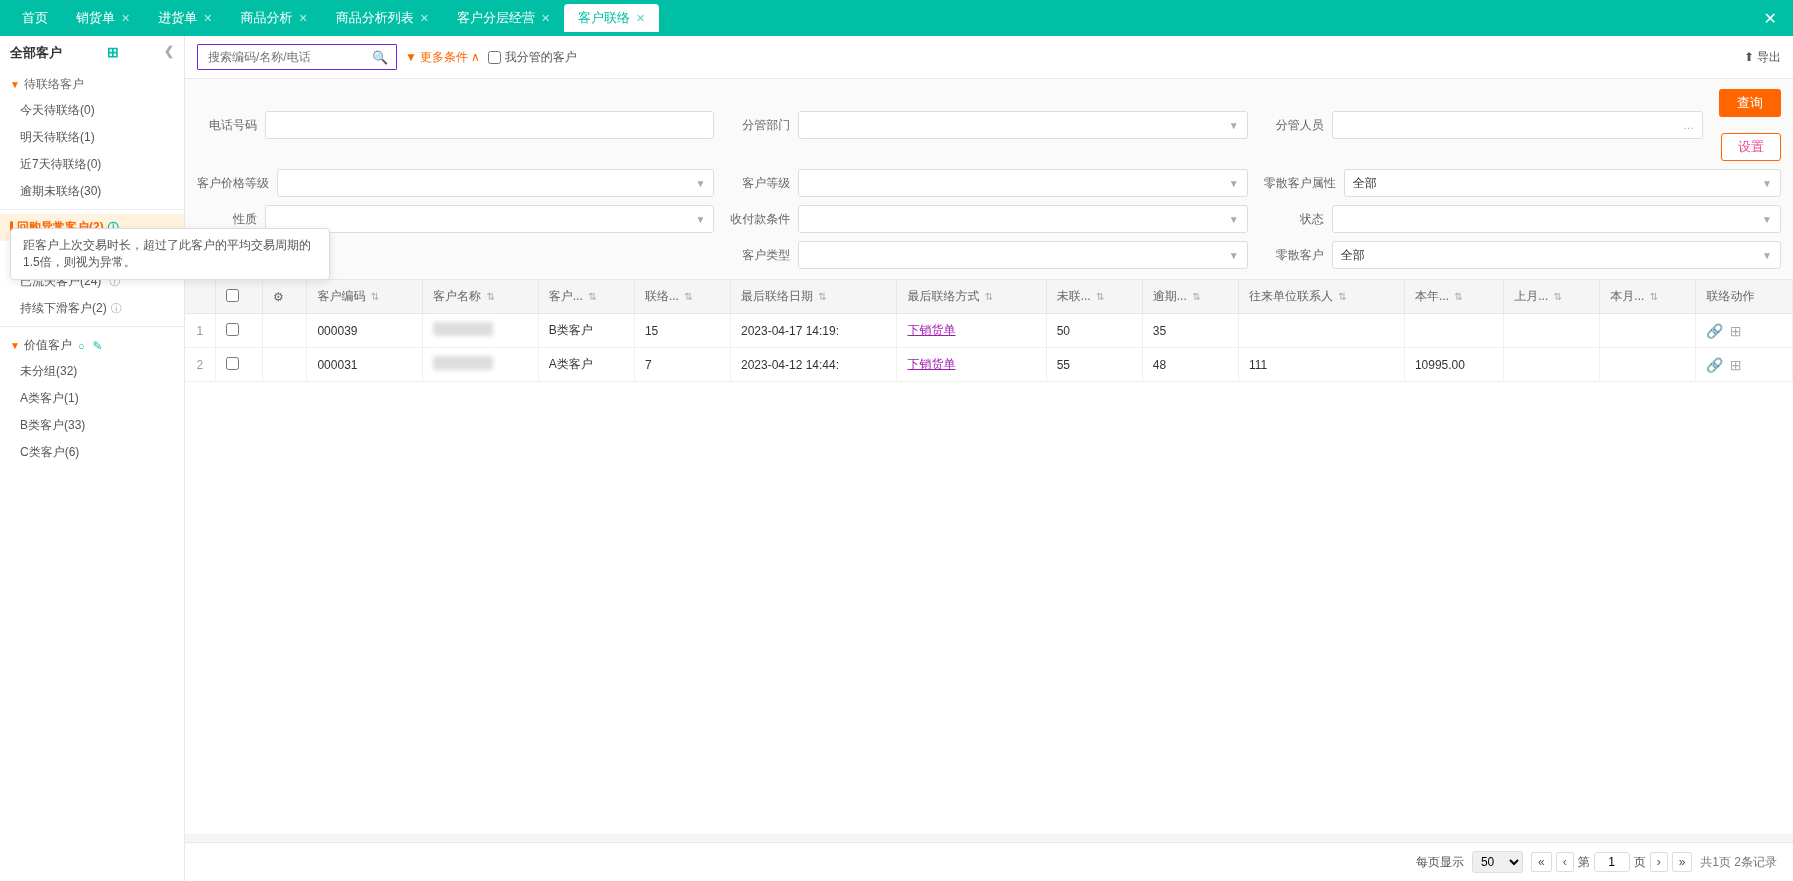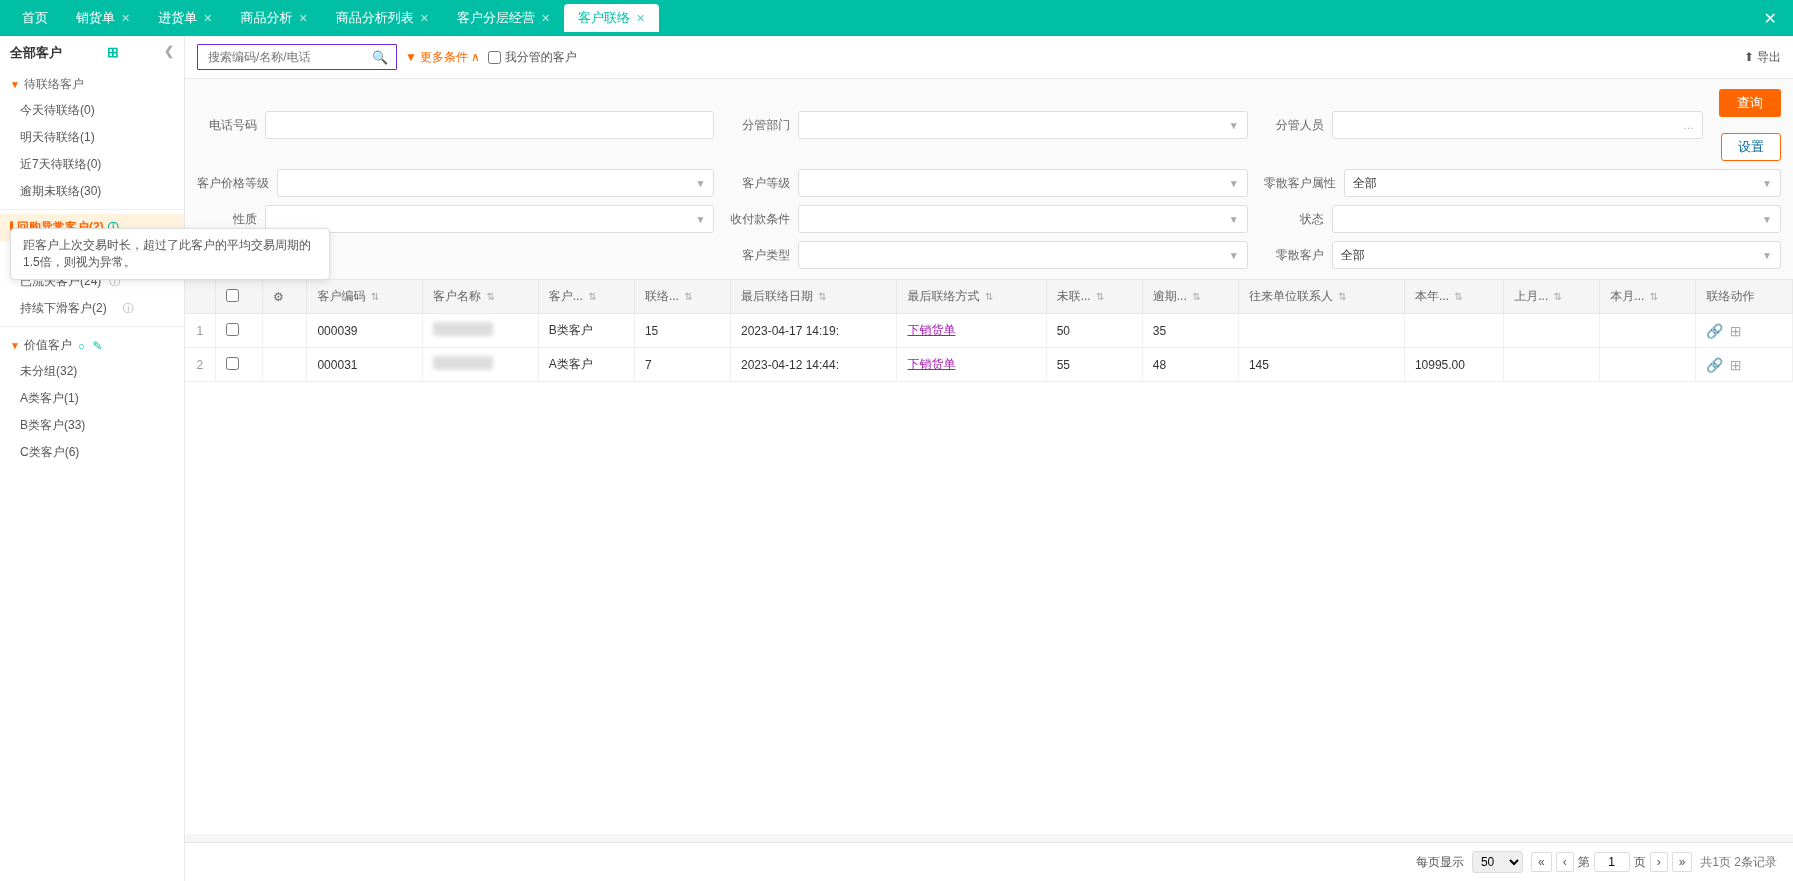--- a/index.html
+++ b/index.html
@@ -265,21 +265,21 @@
       background: #f60;
       color: #fff;
       border: none;
       border-radius: 3px;
       padding: 5px 18px;
       cursor: pointer;
       font-size: 13px;
     }
     .btn-settings {
       background: #fff;
-      color: #0369a1;
+      color: #ec4899;
       border: 1px solid #f60;
       border-radius: 3px;
       padding: 4px 16px;
       cursor: pointer;
       font-size: 13px;
     }
 
     
     .table-area {
       flex: 1;
@@ -464,21 +464,21 @@
     </div>
 
     <div class="sidebar-item" style="display:flex;align-items:center;gap:4px;">
       <span>流失预警客户(3)</span>
       <span style="color:#aaa;font-size:11px;">ⓘ</span>
     </div>
     <div class="sidebar-item" style="display:flex;align-items:center;gap:8px;">
       <span>已流失客户(24)</span>
       <span style="color:#aaa;font-size:11px;">ⓘ</span>
     </div>
-    <div class="sidebar-item" style="display:flex;align-items:center;gap:16px;">
+    <div class="sidebar-item" style="display:flex;align-items:center;gap:4px;">
       <span>持续下滑客户(2)</span>
       <span style="color:#aaa;font-size:11px;">ⓘ</span>
     </div>
 
     <div class="sidebar-divider"></div>
 
     <div class="sidebar-value-title">
       <span class="triangle">▼</span>
       <span>价值客户</span>
       <span style="color:#00bfa5;font-size:11px;cursor:pointer;margin-left:2px;">○</span>
@@ -659,21 +659,21 @@
             <td><input type="checkbox" style=""></td>
             <td></td>
             <td>000031</td>
             <td><span class="blurred-name"></span></td>
             <td>A类客户</td>
             <td>7</td>
             <td>2023-04-12 14:44:</td>
             <td><span class="link-text">下销货单</span></td>
             <td>55</td>
             <td>48</td>
-            <td>145</td>
+            <td>111</td>
             <td>10995.00</td>
             <td></td>
             <td></td>
             <td>
               <div class="actions">
                 <span class="action-icon">🔗</span>
                 <span class="action-icon">⊞</span>
               </div>
             </td>
           </tr>

